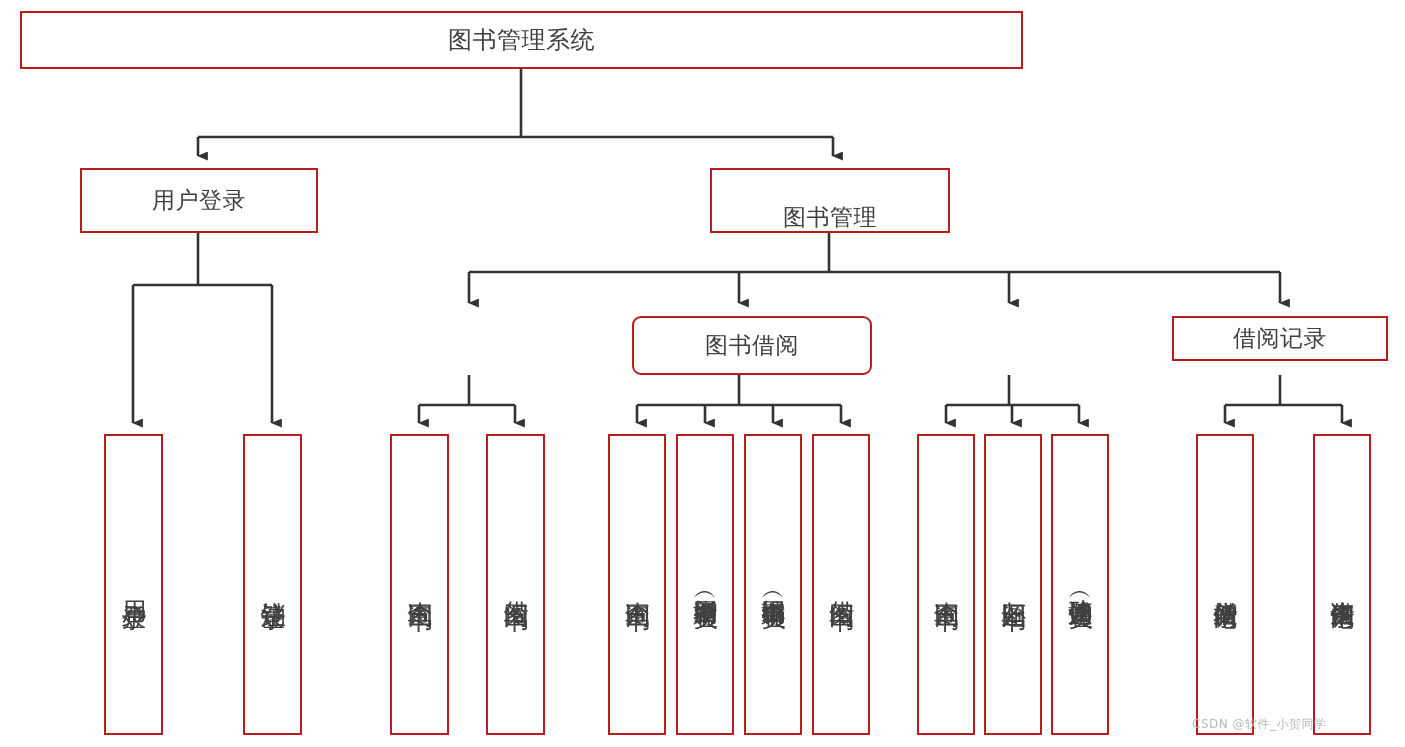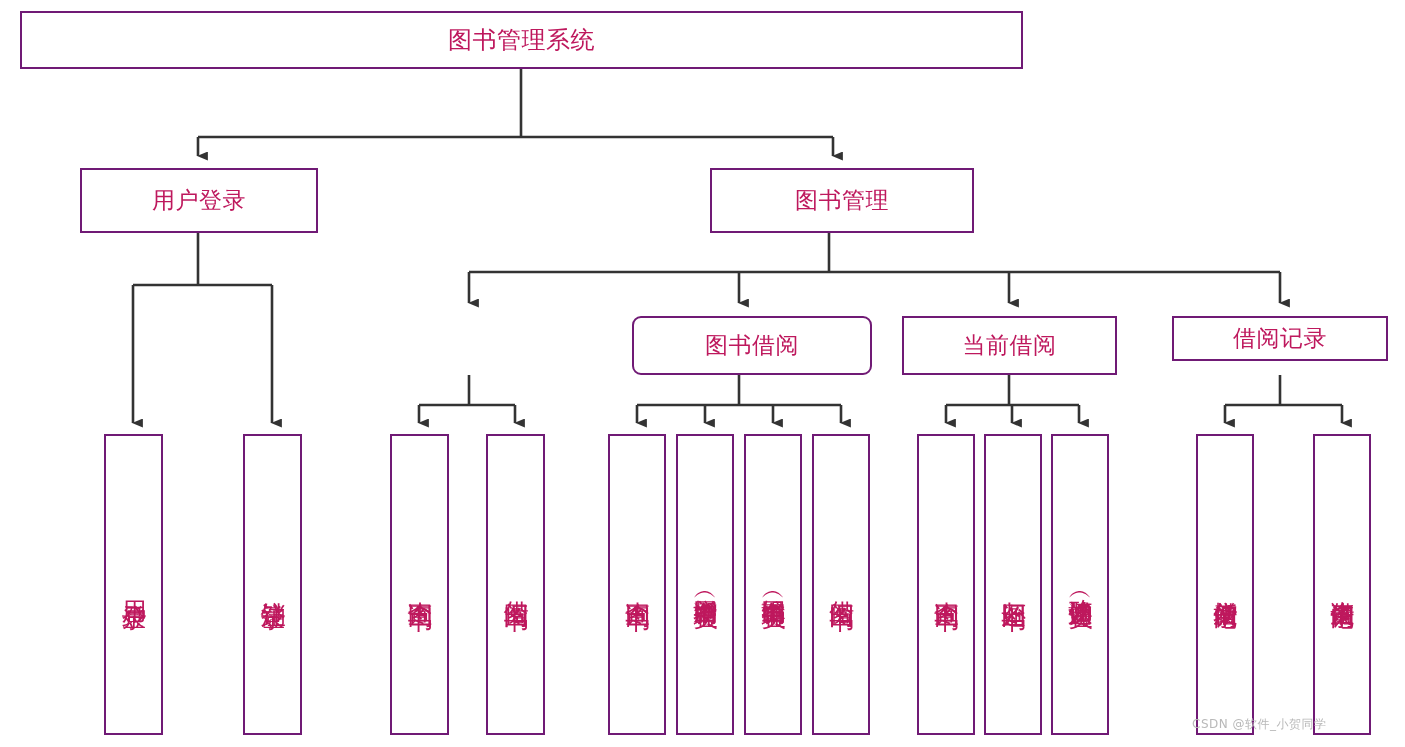--- a/index.html
+++ b/index.html
@@ -22,26 +22,26 @@
     position: absolute;
     left: 0;
     top: 0;
     width: 1405px;
     height: 747px;
     pointer-events: none;
   }
   .node {
     position: absolute;
     box-sizing: border-box;
-    border: 2px solid #701a75;
+    border: 2px solid #b91c1c;
     background: #ffffff;
     display: flex;
     align-items: center;
     justify-content: center;
-    color: #be185d;
+    color: #404040;
   }
   .node .lbl {
     display: block;
     text-align: center;
     line-height: 1.18;
     letter-spacing: 0.5px;
   }
   
   .node.horiz .lbl {
     font-size: 23px;
@@ -133,30 +133,27 @@
     </g>
   </svg>
 
   <div class="node horiz root" style="left:20px; top:11px; width:1003px; height:58px;">
     <span class="lbl">图书管理系统</span>
   </div>
 
   <div class="node horiz" style="left:80px; top:168px; width:238px; height:65px;">
     <span class="lbl">用户登录</span>
   </div>
-  <div class="node horiz" style="left:710px; top:168px; width:264px; height:65px;">
+  <div class="node horiz" style="left:710px; top:168px; width:240px; height:65px;align-items:flex-end;">
     <span class="lbl">图书管理</span>
   </div>
 
   <div class="node horiz" style="left:632px; top:316px; width:240px; height:59px;border-radius:9px;">
     <span class="lbl">图书借阅</span>
   </div>
-  <div class="node horiz" style="left:902px; top:316px; width:215px; height:59px;">
-    <span class="lbl">当前借阅</span>
-  </div>
   <div class="node horiz" style="left:1172px; top:316px; width:216px; height:45px;">
     <span class="lbl">借阅记录</span>
   </div>
 
   <div class="node vert" style="left:104px; top:434px; width:59px; height:301px;">
     <span class="lbl">用户登录</span>
   </div>
   <div class="node vert" style="left:243px; top:434px; width:59px; height:301px;">
     <span class="lbl">注销登录</span>
   </div>

